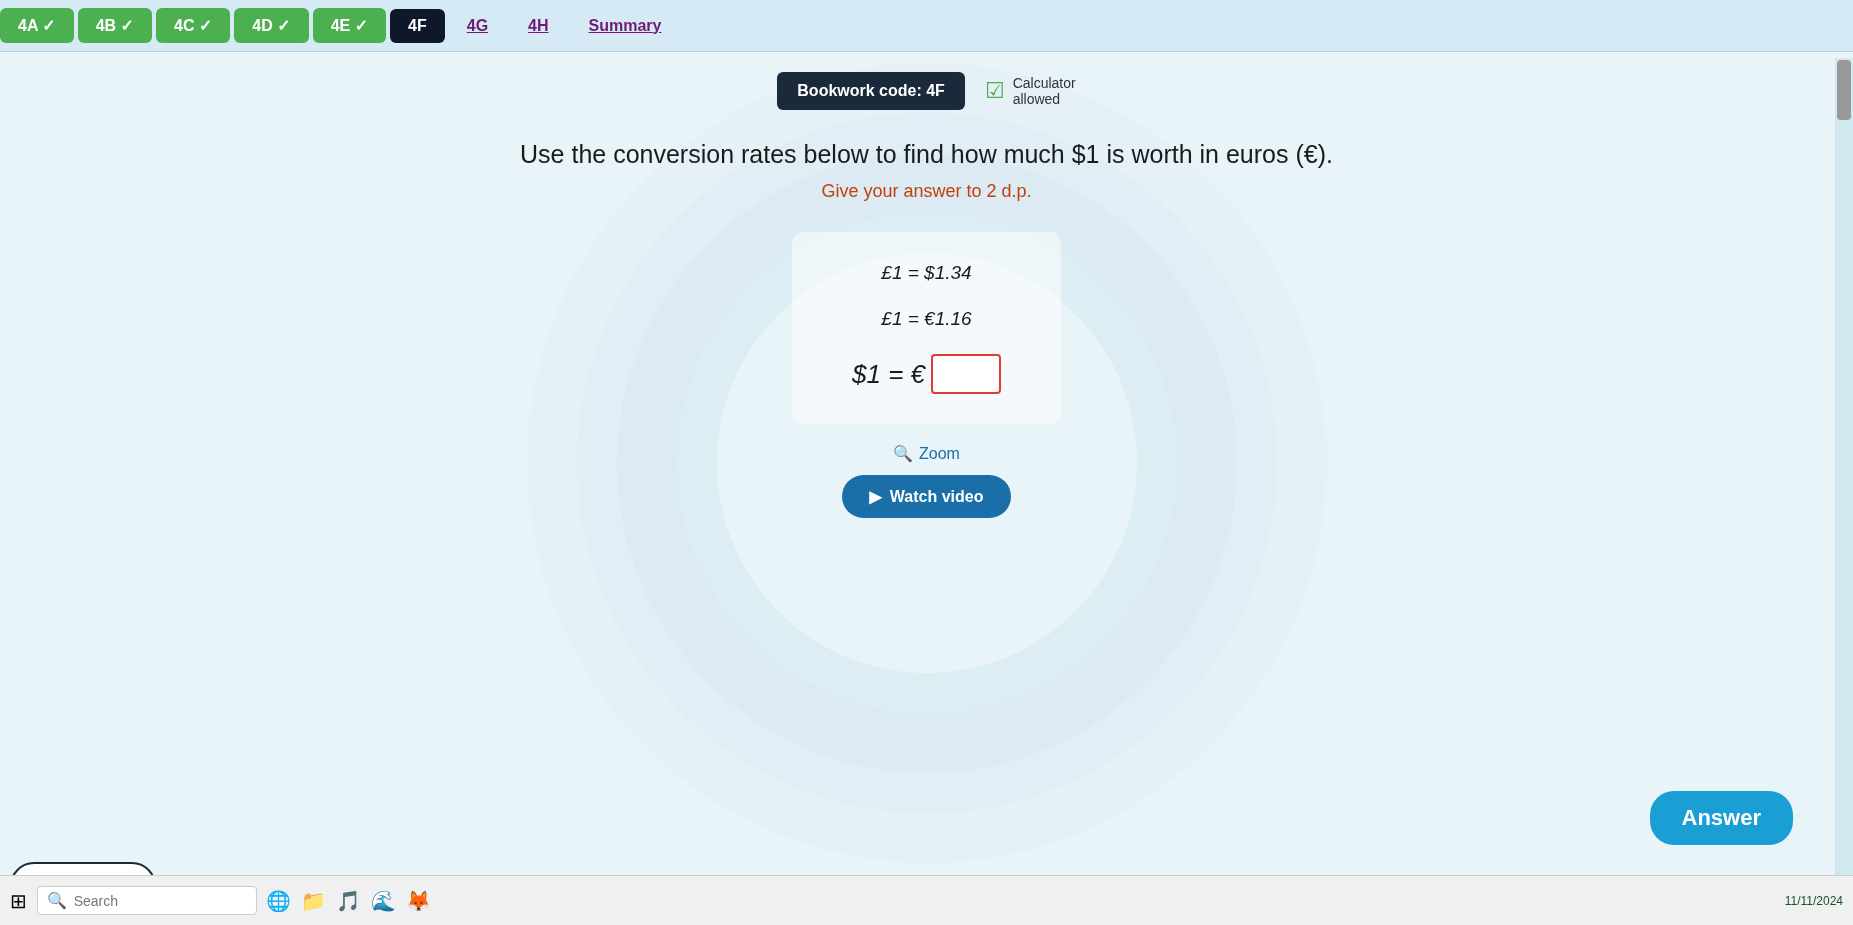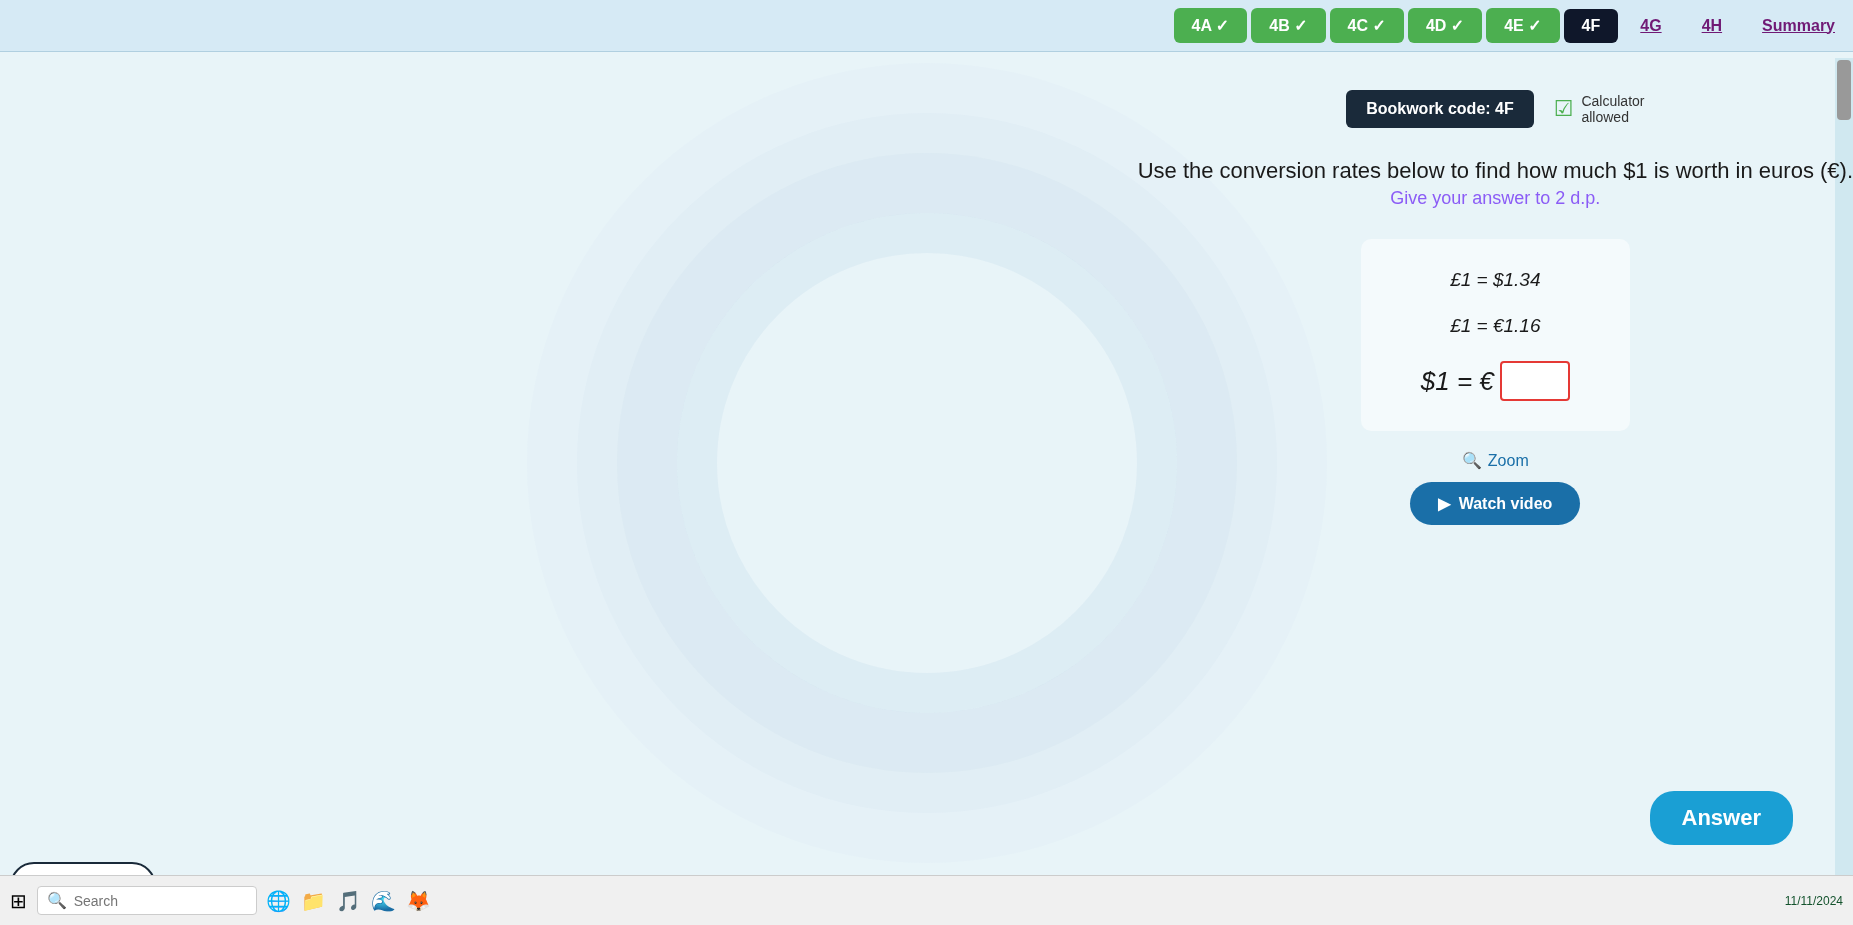--- a/index.html
+++ b/index.html
@@ -9,21 +9,21 @@
       width: 1853px;
       height: 925px;
       overflow: hidden;
       position: relative;
     }
 
     
     .top-nav {
       display: flex;
       align-items: center;
-      justify-content: flex-end;
+      justify-content: flex-start;
       padding: 8px 0;
       gap: 4px;
       background: #d6eaf5;
       border-bottom: 1px solid #b0cfe0;
     }
 
     .tab {
       padding: 8px 18px;
       border-radius: 6px;
       font-size: 16px;
@@ -45,22 +45,22 @@
     .tab-inactive {
       background: transparent;
       color: #701a75;
       text-decoration: underline;
     }
 
     
     .main-content {
       display: flex;
       flex-direction: column;
-      align-items: flex-end;
-      padding-top: 38px;
+      align-items: center;
+      padding-top: 20px;
       position: relative;
       height: calc(925px - 58px - 50px);
     }
 
     
     .info-row {
       display: flex;
       align-items: center;
       gap: 20px;
       margin-bottom: 30px;
@@ -83,30 +83,30 @@
       color: #333;
     }
 
     .calc-icon {
       font-size: 22px;
       color: #4caf50;
     }
 
     
     .question-text {
-      font-size: 22px;
+      font-size: 25px;
       color: #1a1a1a;
       text-align: center;
-      margin-bottom: 4px;
+      margin-bottom: 12px;
       max-width: 900px;
     }
 
     .sub-text {
       font-size: 18px;
-      color: #8b5cf6;
+      color: #c2410c;
       text-align: center;
       margin-bottom: 30px;
     }
 
     
     .conversion-area {
       background: rgba(255,255,255,0.5);
       border-radius: 10px;
       padding: 30px 60px;
       display: flex;

